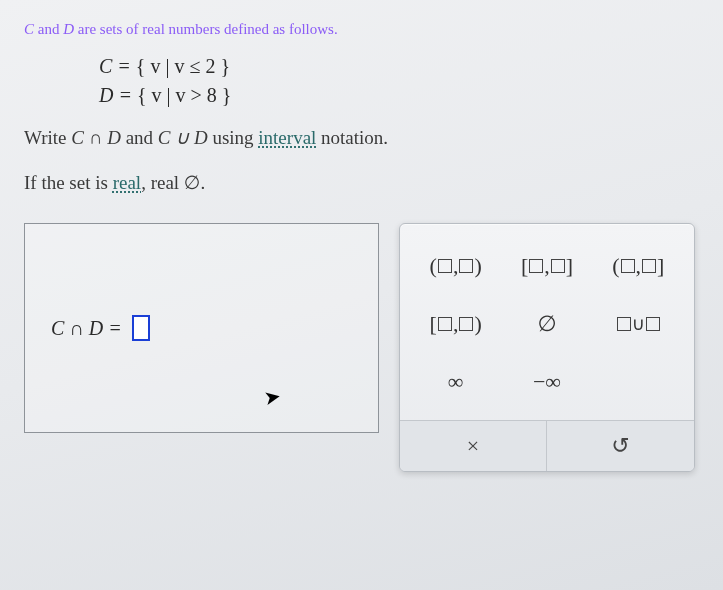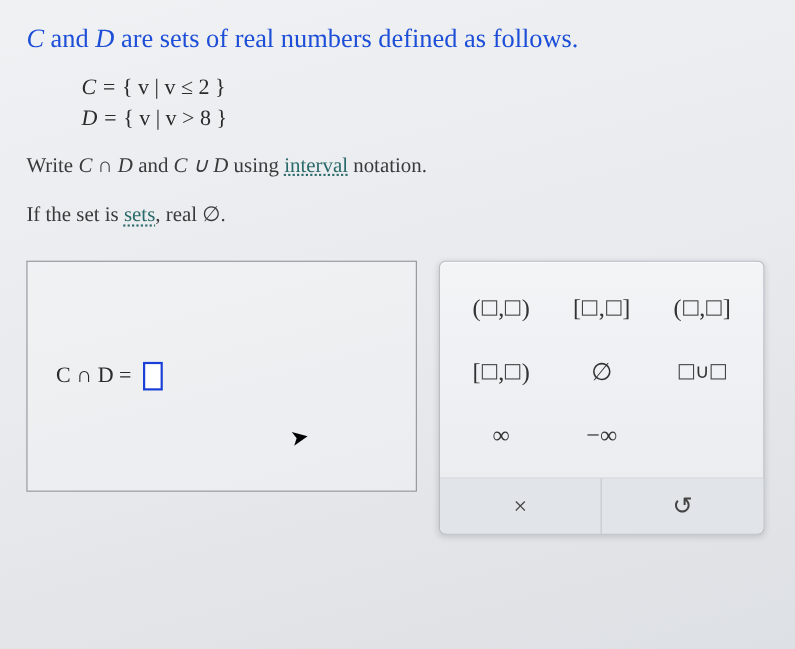--- a/index.html
+++ b/index.html
@@ -7,30 +7,30 @@
       width: 723px;
       height: 590px;
       background: linear-gradient(165deg, #f0f1f3 0%, #e8eaed 50%, #dde0e4 100%);
       font-family: Georgia, 'Times New Roman', serif;
       color: #333;
       padding: 18px 24px;
       position: relative;
       overflow: hidden;
     }
     .prompt-text {
-      font-size: 24px;
+      font-size: 15px;
       line-height: 1.5;
-      color: #1d4ed8;
+      color: #8b5cf6;
       margin-bottom: 14px;
     }
     .set-def {
       font-size: 20px;
       font-style: italic;
       color: #2a2a2a;
-      margin: 6px 0 6px 50px;
+      margin: 6px 0 6px 75px;
     }
     .set-def .brace { font-style: normal; }
     .instruction {
       font-size: 19px;
       line-height: 1.55;
       color: #3a3a3a;
       margin-top: 16px;
     }
     .ital { font-style: italic; }
     .link-like {
@@ -49,20 +49,21 @@
       height: 210px;
       border: 1px solid #8e9399;
       background: rgba(255,255,255,0.25);
       padding: 28px 26px;
       display: flex;
       flex-direction: column;
       justify-content: space-around;
     }
     .answer-row {
       font-size: 20px;
+      font-style: italic;
       color: #2a2a2a;
       display: flex;
       align-items: center;
       gap: 10px;
     }
     .input-slot {
       display: inline-block;
       width: 18px;
       height: 26px;
       border: 2px solid #1a3fd6;
@@ -144,21 +145,21 @@
   <span>C</span> = <span class="brace">{ v | v ≤ 2 }</span>
 </div>
 <div class="set-def">
   <span>D</span> = <span class="brace">{ v | v &gt; 8 }</span>
 </div>
 
 <div class="instruction">
   <span>Write </span><span class="ital">C ∩ D</span><span> and </span><span class="ital">C ∪ D</span><span> using </span><span class="link-like">interval</span><span> notation.</span>
 </div>
 <div class="instruction">
-  <span>If the set is </span><span class="link-like">sets</span><span>, real ∅.</span>
+  <span>If the set is </span><span class="link-like">real</span><span>, real ∅.</span>
 </div>
 
 <div class="work-area">
   <div class="answer-box">
     <div class="answer-row">
       <span>C ∩ D =</span>
       <span class="input-slot"></span>
     </div>
   </div>
 

